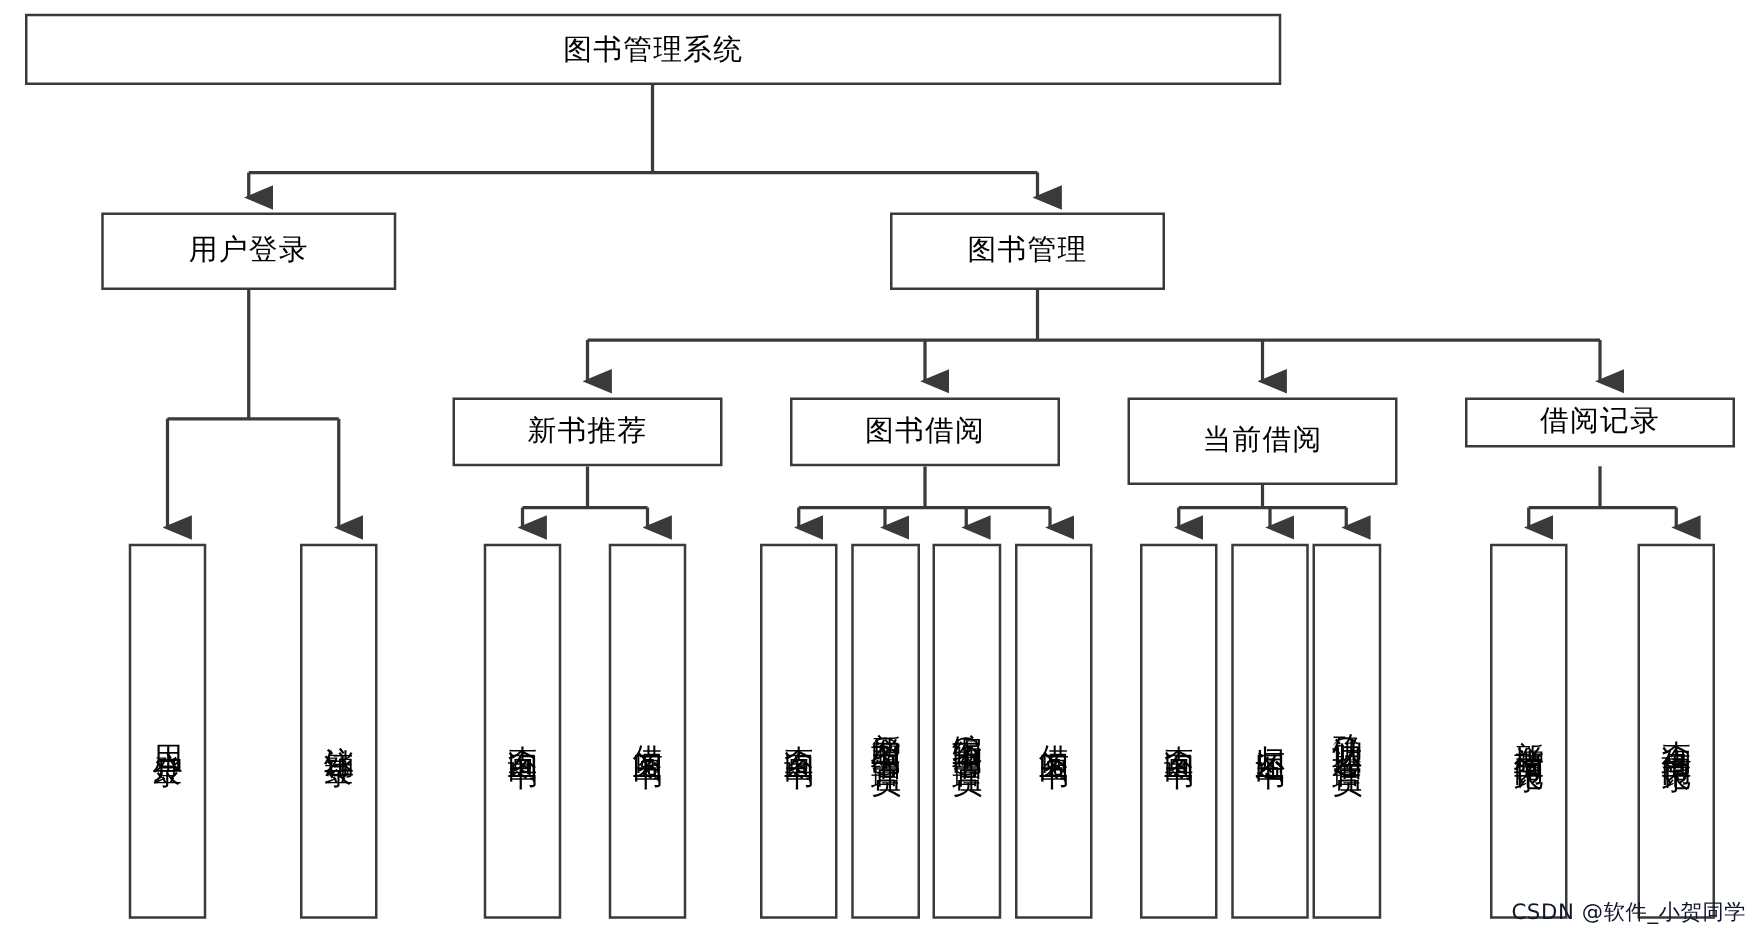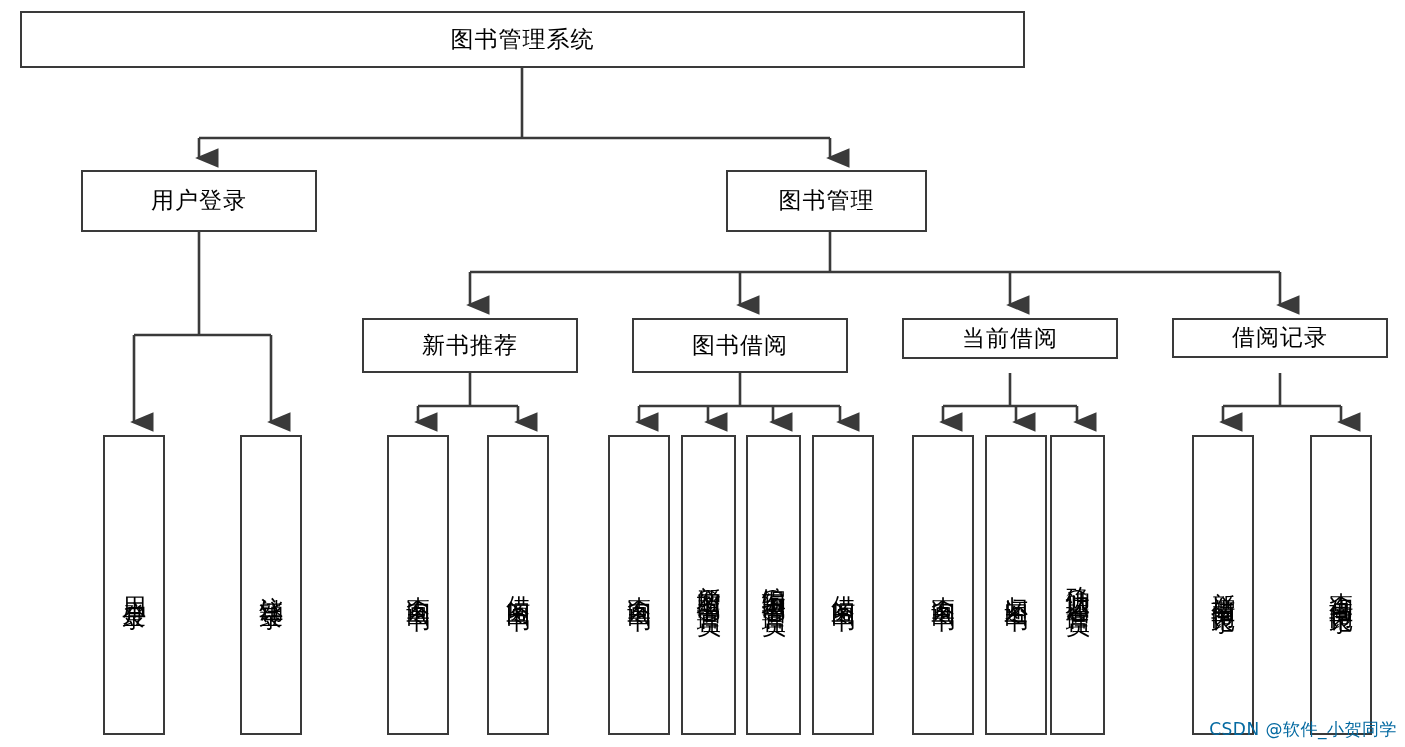--- a/index.html
+++ b/index.html
@@ -59,21 +59,21 @@
   }
   .node-v .vtext {
     writing-mode: vertical-rl;
     text-orientation: upright;
   }
   .watermark {
     position: absolute;
     right: 8px;
     bottom: 6px;
     font-size: 17px;
-    color: #0369a1;
+    color: #0f172a;
     letter-spacing: 0.5px;
     white-space: nowrap;
     z-index: 5;
     font-family: "DejaVu Sans", "Liberation Sans", sans-serif;
   }
 </style>
 </head>
 <body>
 
 <div id="canvas">
@@ -128,31 +128,31 @@
     </g>
   </svg>
 
   <div class="node node-root" style="left:20px; top:11px; width:1005px; height:57px;">
     <span>图书管理系统</span>
   </div>
 
   <div class="node node-h" style="left:81px; top:170px; width:236px; height:62px;">
     <span>用户登录</span>
   </div>
-  <div class="node node-h" style="left:712px; top:170px; width:201px; height:62px;margin-left:14px;">
+  <div class="node node-h" style="left:712px; top:170px; width:220px; height:62px;">
     <span>图书管理</span>
   </div>
 
   <div class="node node-h" style="left:362px; top:318px; width:216px; height:55px;">
     <span>新书推荐</span>
   </div>
   <div class="node node-h" style="left:632px; top:318px; width:216px; height:55px;justify-content:center;">
     <span>图书借阅</span>
   </div>
-  <div class="node node-h" style="left:902px; top:318px; width:216px; height:41px;">
+  <div class="node node-h" style="left:902px; top:318px; width:216px; height:70px;">
     <span>当前借阅</span>
   </div>
   <div class="node node-h" style="left:1172px; top:318px; width:216px; height:40px;">
     <span>借阅记录</span>
   </div>
 
   <div class="node node-v" style="left:103px; top:435px; width:62px; height:300px;">
     <span class="vtext">用户登录</span>
   </div>
   <div class="node node-v" style="left:240px; top:435px; width:62px; height:300px;">

